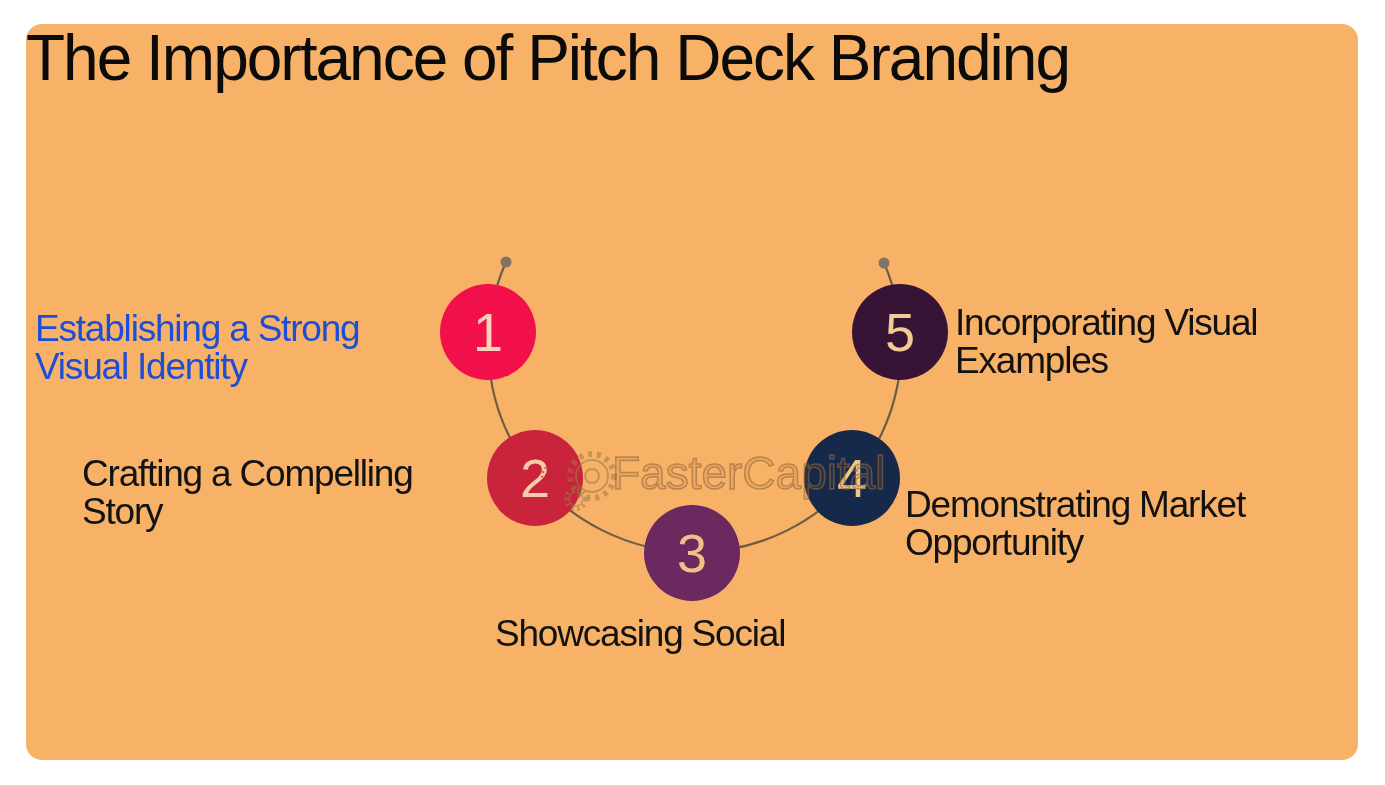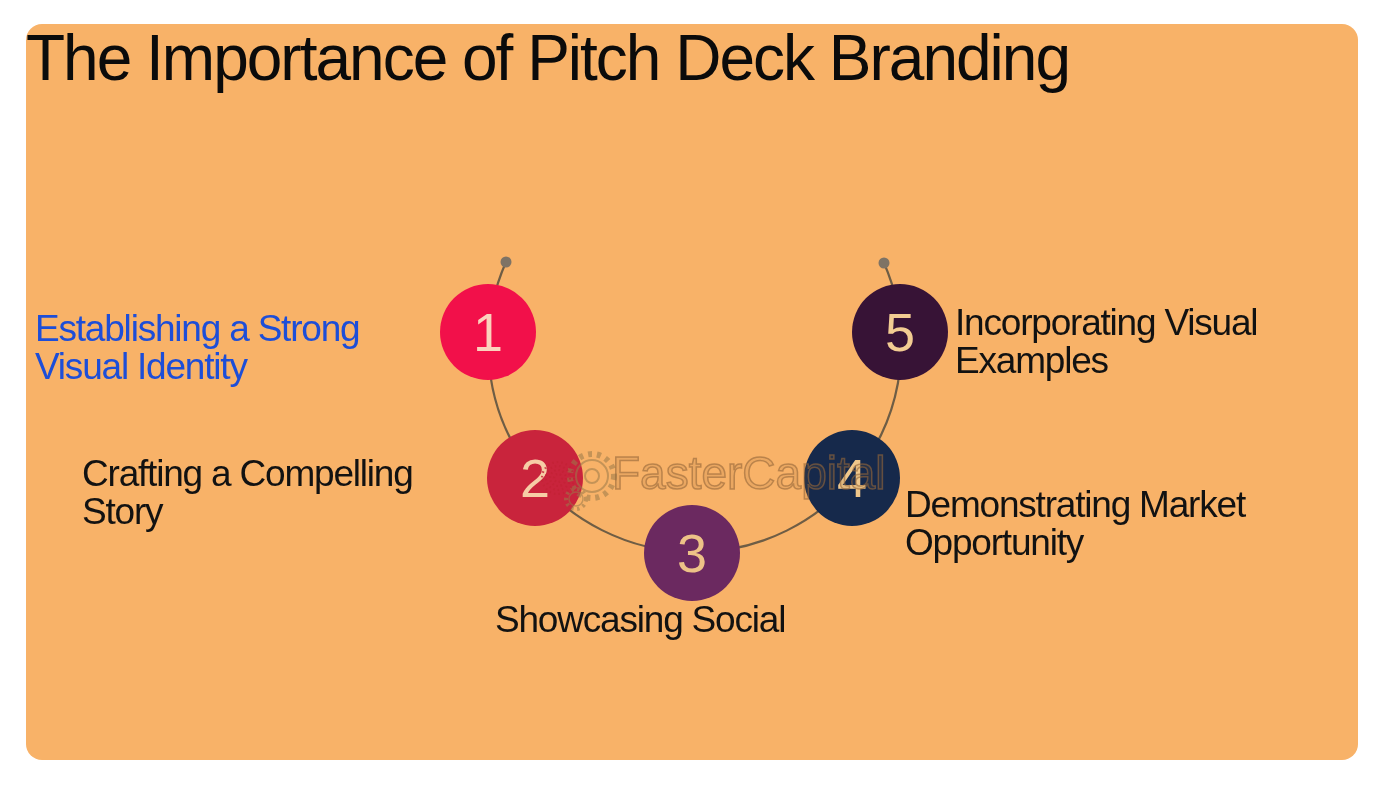--- a/index.html
+++ b/index.html
@@ -60,21 +60,21 @@
   .label {
     position: absolute;
     font-size: 37px;
     letter-spacing: -1.2px;
     line-height: 38px;
     z-index: 2;
     white-space: nowrap;
   }
   .l1 { left: 35px;  top: 310px; }
   .l2 { left: 82px;  top: 455px; }
-  .l3 { left: 495px; top: 601px; }
+  .l3 { left: 495px; top: 615px; }
   .l4 { left: 905px; top: 455px; margin-top: 31px; }
   .l5 { left: 955px; top: 304px; }
   .watermark {
     position: absolute;
     left: 540px; top: 442px;
     z-index: 4;
     pointer-events: none;
   }
   .wm-gear {
     position: absolute;

